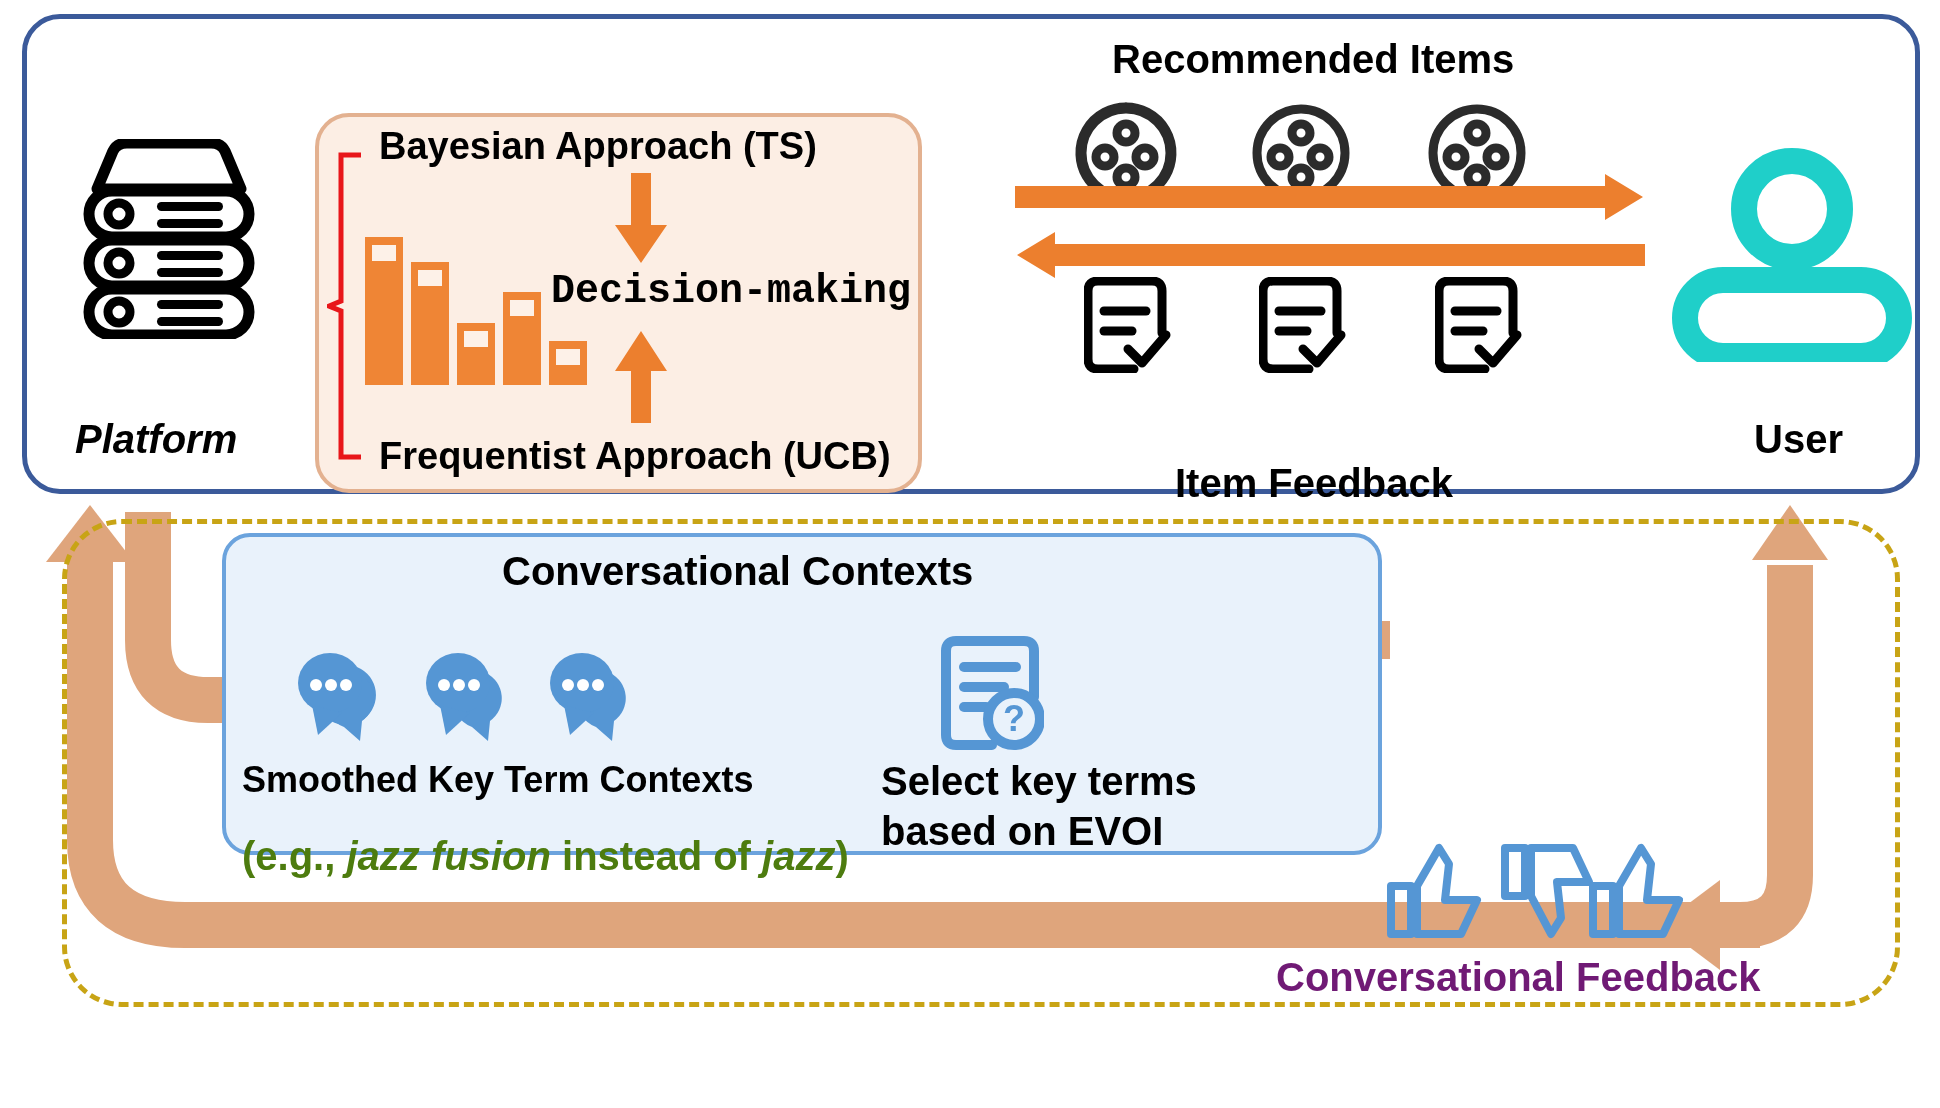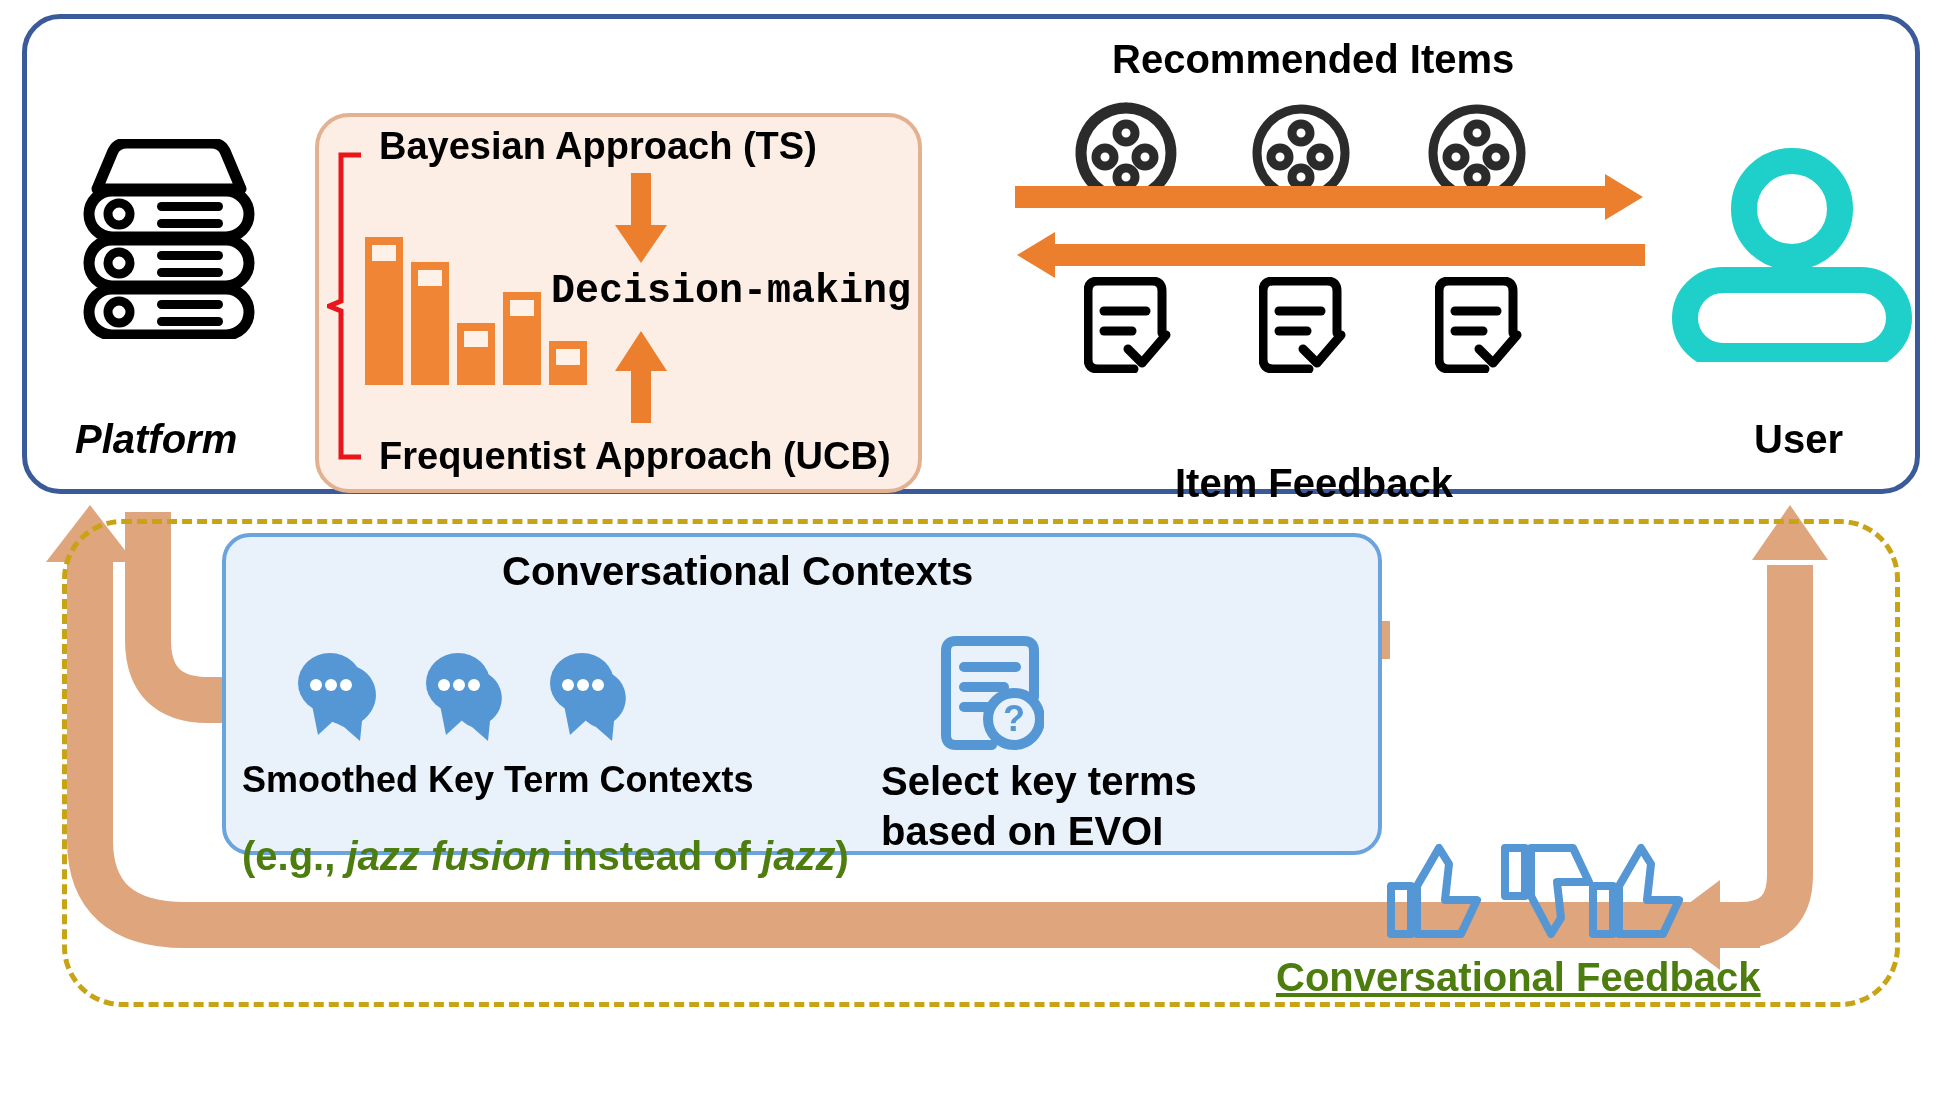--- a/index.html
+++ b/index.html
@@ -173,23 +173,22 @@
   }
   .evoi-l2 {
     position: absolute; left: 655px; top: 272px;
     font-size: 40px; font-weight: 700; color: #000; white-space: nowrap;
   }
 
   
   .thumbs { position: absolute; left: 1383px; top: 838px; width: 300px; height: 105px; }
   .conv-fb-label {
     position: absolute; left: 1276px; top: 955px;
-    font-size: 40px; font-weight: 700; color: #4d7c0f;
-    white-space: nowrap;
-    text-decoration: underline;
+    font-size: 40px; font-weight: 700; color: #701a75;
+    white-space: nowrap;
   }
 
   
   .flow-svg { position: absolute; left: 0; top: 0; width: 1940px; height: 1108px; pointer-events: none; }
 </style>
 </head>
 <body>
 
 <div id="stage">
 

